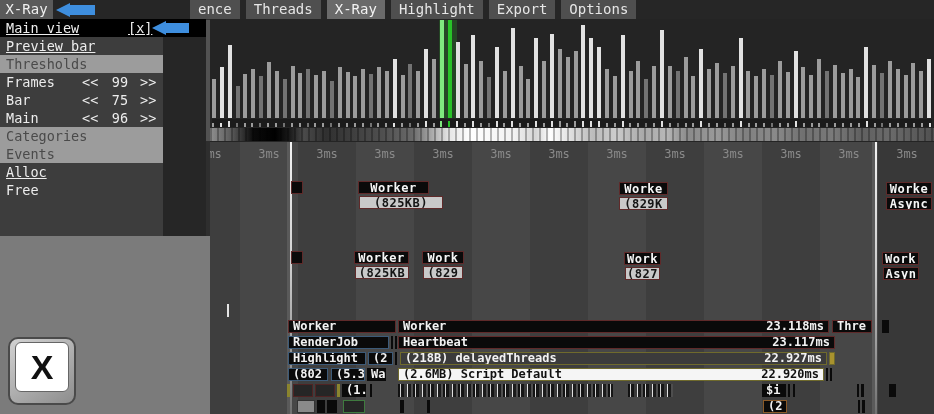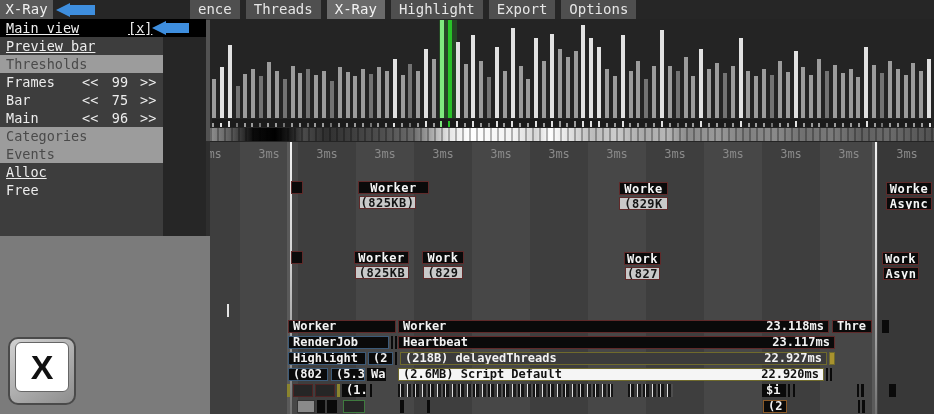--- a/index.html
+++ b/index.html
@@ -310,21 +310,21 @@
         <div class="col last"><div class="flabel">3ms</div></div>
       </div>
     <div class="fline-shadow" style="left:77px"></div>
     <div class="fline" style="left:80px"></div>
     <div class="fline-shadow" style="left:662px"></div>
     <div class="fline" style="left:665px"></div>
     <div id="evlayer">
         <div class="ev evsq" style="left: 81px; top: 181px; width: 12px;"></div>
         <div class="ev evsq" style="left: 81px; top: 251px; width: 12px;"></div>
         <div class="ev evblack" style="left: 148px; top: 181px; width: 71px;">Worker</div>
-        <div class="ev evlight" style="left: 149px; top: 196px; width: 57px;">(825KB)</div>
+        <div class="ev evlight" style="left: 149px; top: 196px; width: 84px;">(825KB)</div>
         <div class="ev evblack" style="left: 144px; top: 251px; width: 55px;">Worker</div>
         <div class="ev evlight" style="left: 145px; top: 266px; width: 54px;">(825KB</div>
         <div class="ev evblack" style="left: 212px; top: 251px; width: 42px;">Work</div>
         <div class="ev evlight" style="left: 213px; top: 266px; width: 40px;">(829</div>
         <div class="ev evblack" style="left: 409px; top: 182px; width: 49px;">Worke</div>
         <div class="ev evlight" style="left: 409px; top: 197px; width: 49px;">(829K</div>
         <div class="ev evblack" style="left: 414px; top: 252px; width: 37px;">Work</div>
         <div class="ev evlight" style="left: 415px; top: 267px; width: 35px;">(827</div>
         <div class="ev evblack" style="left: 676px; top: 182px; width: 46px;">Worke</div>
         <div class="ev evblack" style="left: 676px; top: 197px; width: 46px;">Async</div>

